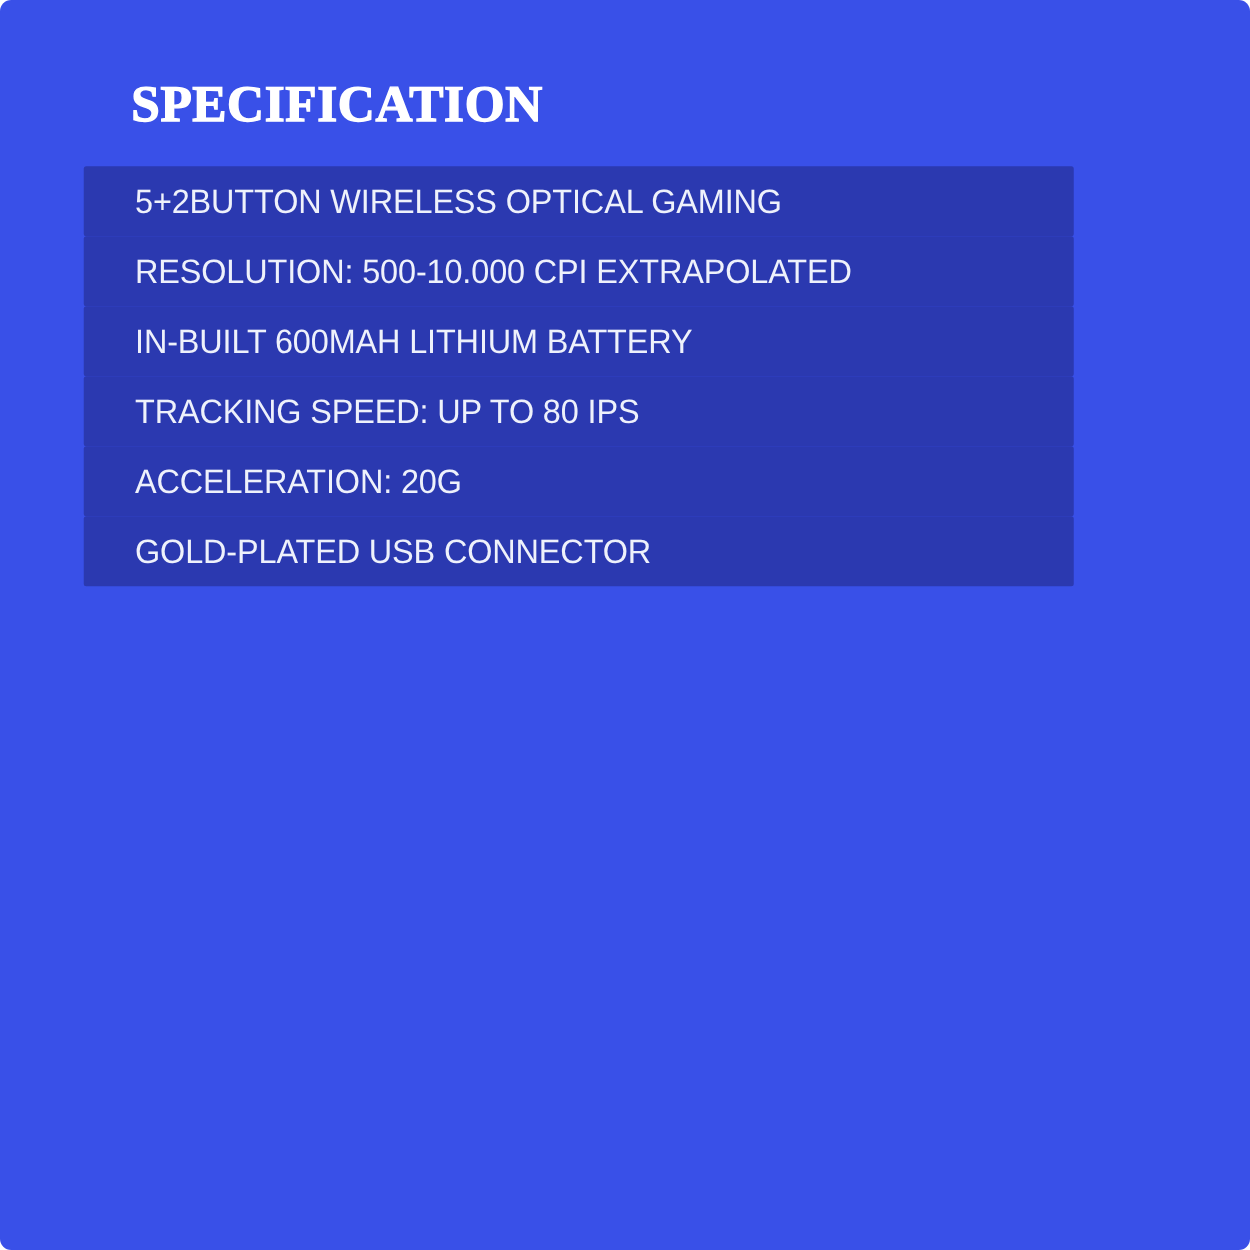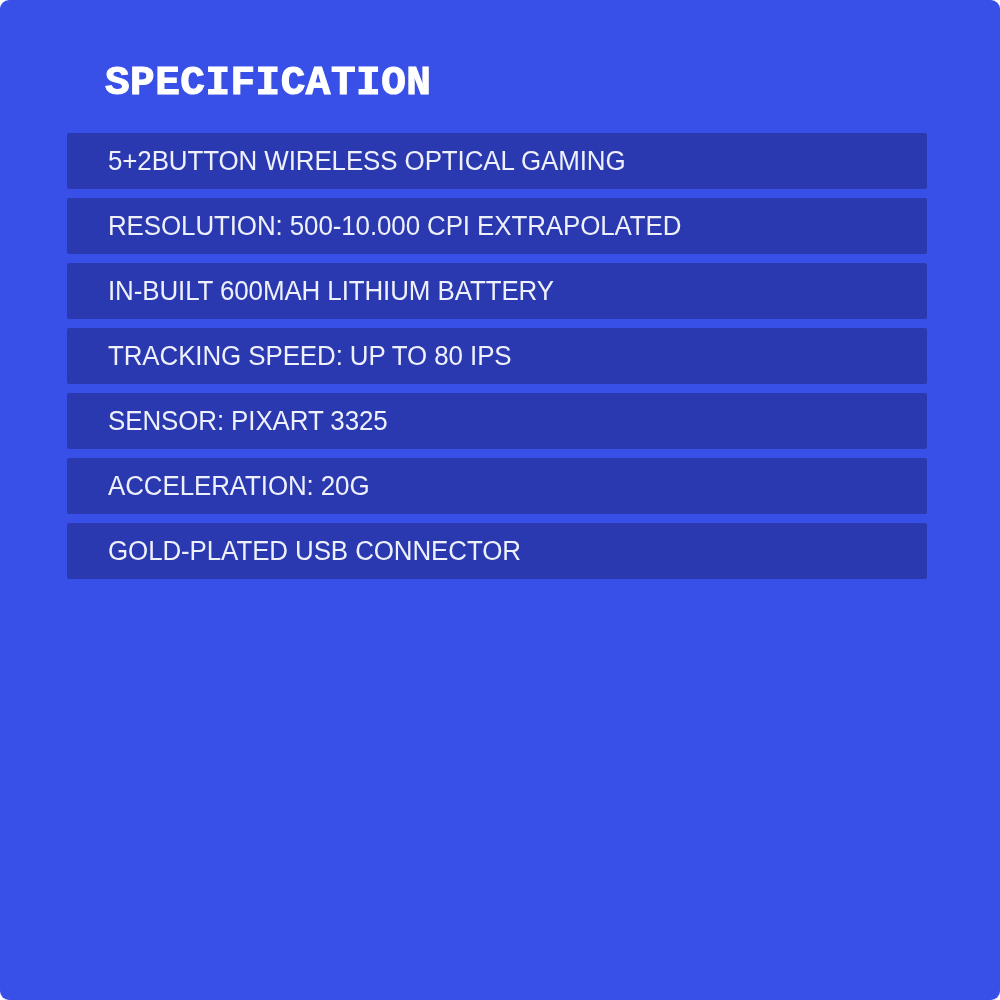--- a/index.html
+++ b/index.html
@@ -22,39 +22,38 @@
     border-radius: 9px;
     overflow: hidden;
   }
 
   
   .spec-title {
     position: absolute;
     left: 105px;
     top: 63px;
     margin: 0;
-    font-family: Liberation Mono, monospace;
+    font-family: Liberation Serif, serif;
     font-size: 41px;
     font-weight: 700;
     letter-spacing: 0.5px;
     line-height: 1;
     color: #ffffff;
     text-transform: uppercase;
     -webkit-text-stroke: 1.1px #ffffff;
   }
 
   
   .spec-list {
     position: absolute;
     left: 67px;
     top: 133px;
-    width: 860px;
+    width: 792px;
     display: flex;
     flex-direction: column;
-    gap: 9px;
   }
 
   .spec-row {
     height: 56px;
     background: #2b39b0;
     border-radius: 2px;
     display: flex;
     align-items: center;
     box-sizing: border-box;
     padding: 0 20px 0 41px;
@@ -94,23 +93,20 @@
     <div class="spec-row">
       <span class="spec-row-label">IN-BUILT 600MAH LITHIUM BATTERY</span>
     </div>
 
 
 
     <div class="spec-row">
       <span class="spec-row-label">TRACKING SPEED: UP TO 80 IPS</span>
     </div>
 
-    <div class="spec-row">
-      <span class="spec-row-label">SENSOR: PIXART 3325</span>
-    </div>
 
 
 
     <div class="spec-row">
       <span class="spec-row-label">ACCELERATION: 20G</span>
     </div>
 
     <div class="spec-row">
       <span class="spec-row-label">GOLD-PLATED USB CONNECTOR</span>
     </div>

